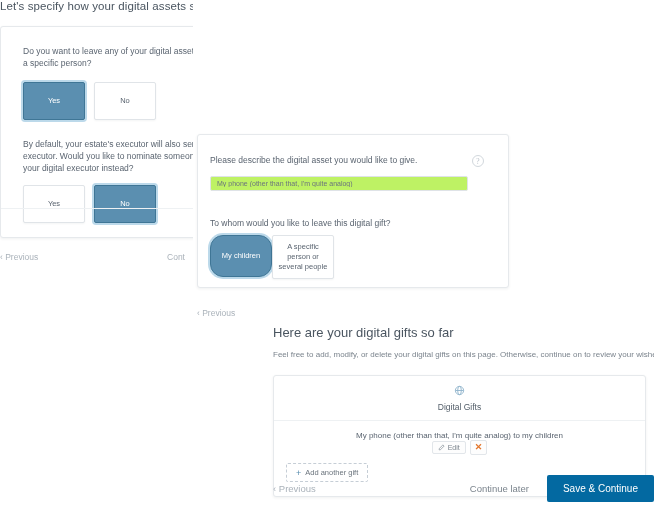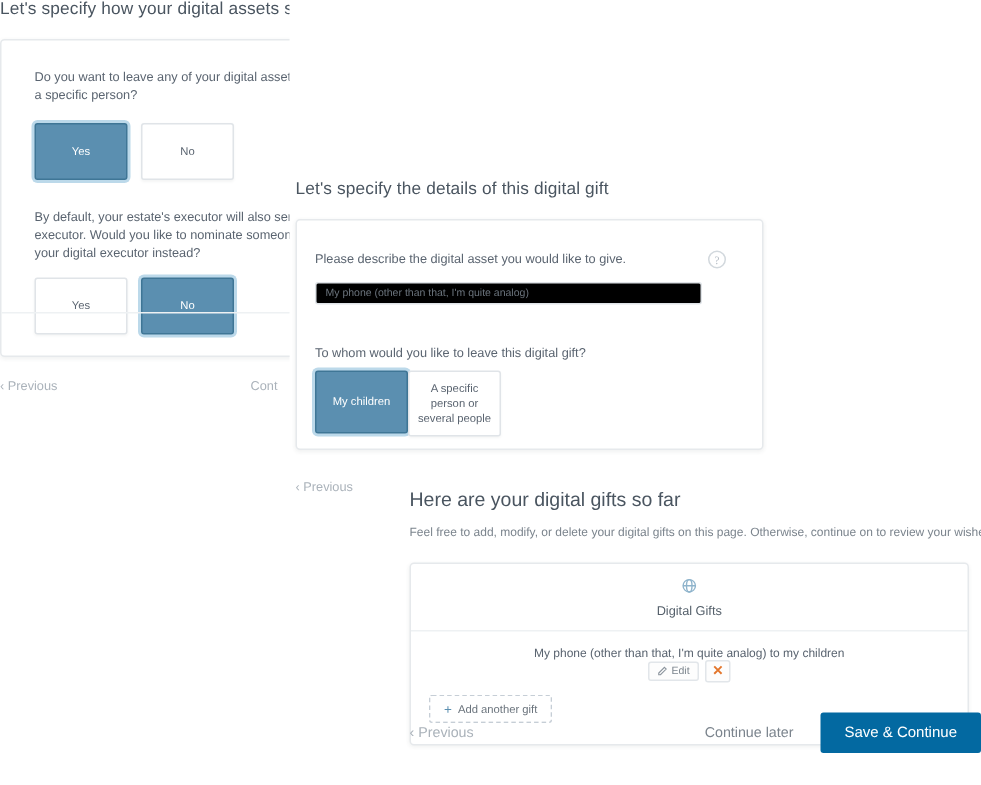--- a/index.html
+++ b/index.html
@@ -144,21 +144,21 @@
     font-size: 8.5px;
     color: #5a6470;
     margin: 0 0 7px 0;
   }
   .text-input {
     box-sizing: border-box;
     width: 258px;
     height: 15px;
     border: 1px solid #dfe3e7;
     border-radius: 2px;
-    background: #000000;
+    background: #bef264;
     font-size: 7px;
     color: #6b747d;
     padding: 0 6px;
     font-family: "Liberation Sans", sans-serif;
     outline: none;
   }
 
   
   #panel3 { left: 273px; top: 325px; }
   .h3-title {
@@ -306,34 +306,33 @@
     </div>
 
     <div id="p1-footer" style="left:0;top:252px;">
       <span class="prev-link">‹ Previous</span>
       <span class="cont-link">Cont</span>
     </div>
   </div>
 </div>
 
 <div class="panel" id="panel2">
-  <div class="panel-heading">Let's specify the details of this digital gift</div>
   <div class="card">
 
     <div style="display:flex;justify-content:space-between;align-items:flex-start;">
       <p class="field-label">Please describe the digital asset you would like to give.</p>
       <div class="help-icon">?</div>
     </div>
 
     <input class="text-input" type="text" value="My phone (other than that, I'm quite analog)" style="">
 
     <p class="field-label" style="margin-top:27px;">To whom would you like to leave this digital gift?</p>
 
     <div class="choice-row" style="gap:0;">
-      <div class="choice selected" style="width:62px;height:42px;">My children</div>
+      <div class="choice selected" style="width:62px;height:42px;border-radius:13px;">My children</div>
       <div class="choice" style="width:62px;height:44px;">A specific person or several people</div>
     </div>
   </div>
 
   <div style="margin-top:14px;">
     <span class="prev-link">‹ Previous</span>
   </div>
 </div>
 
 <div class="panel" id="panel3">

